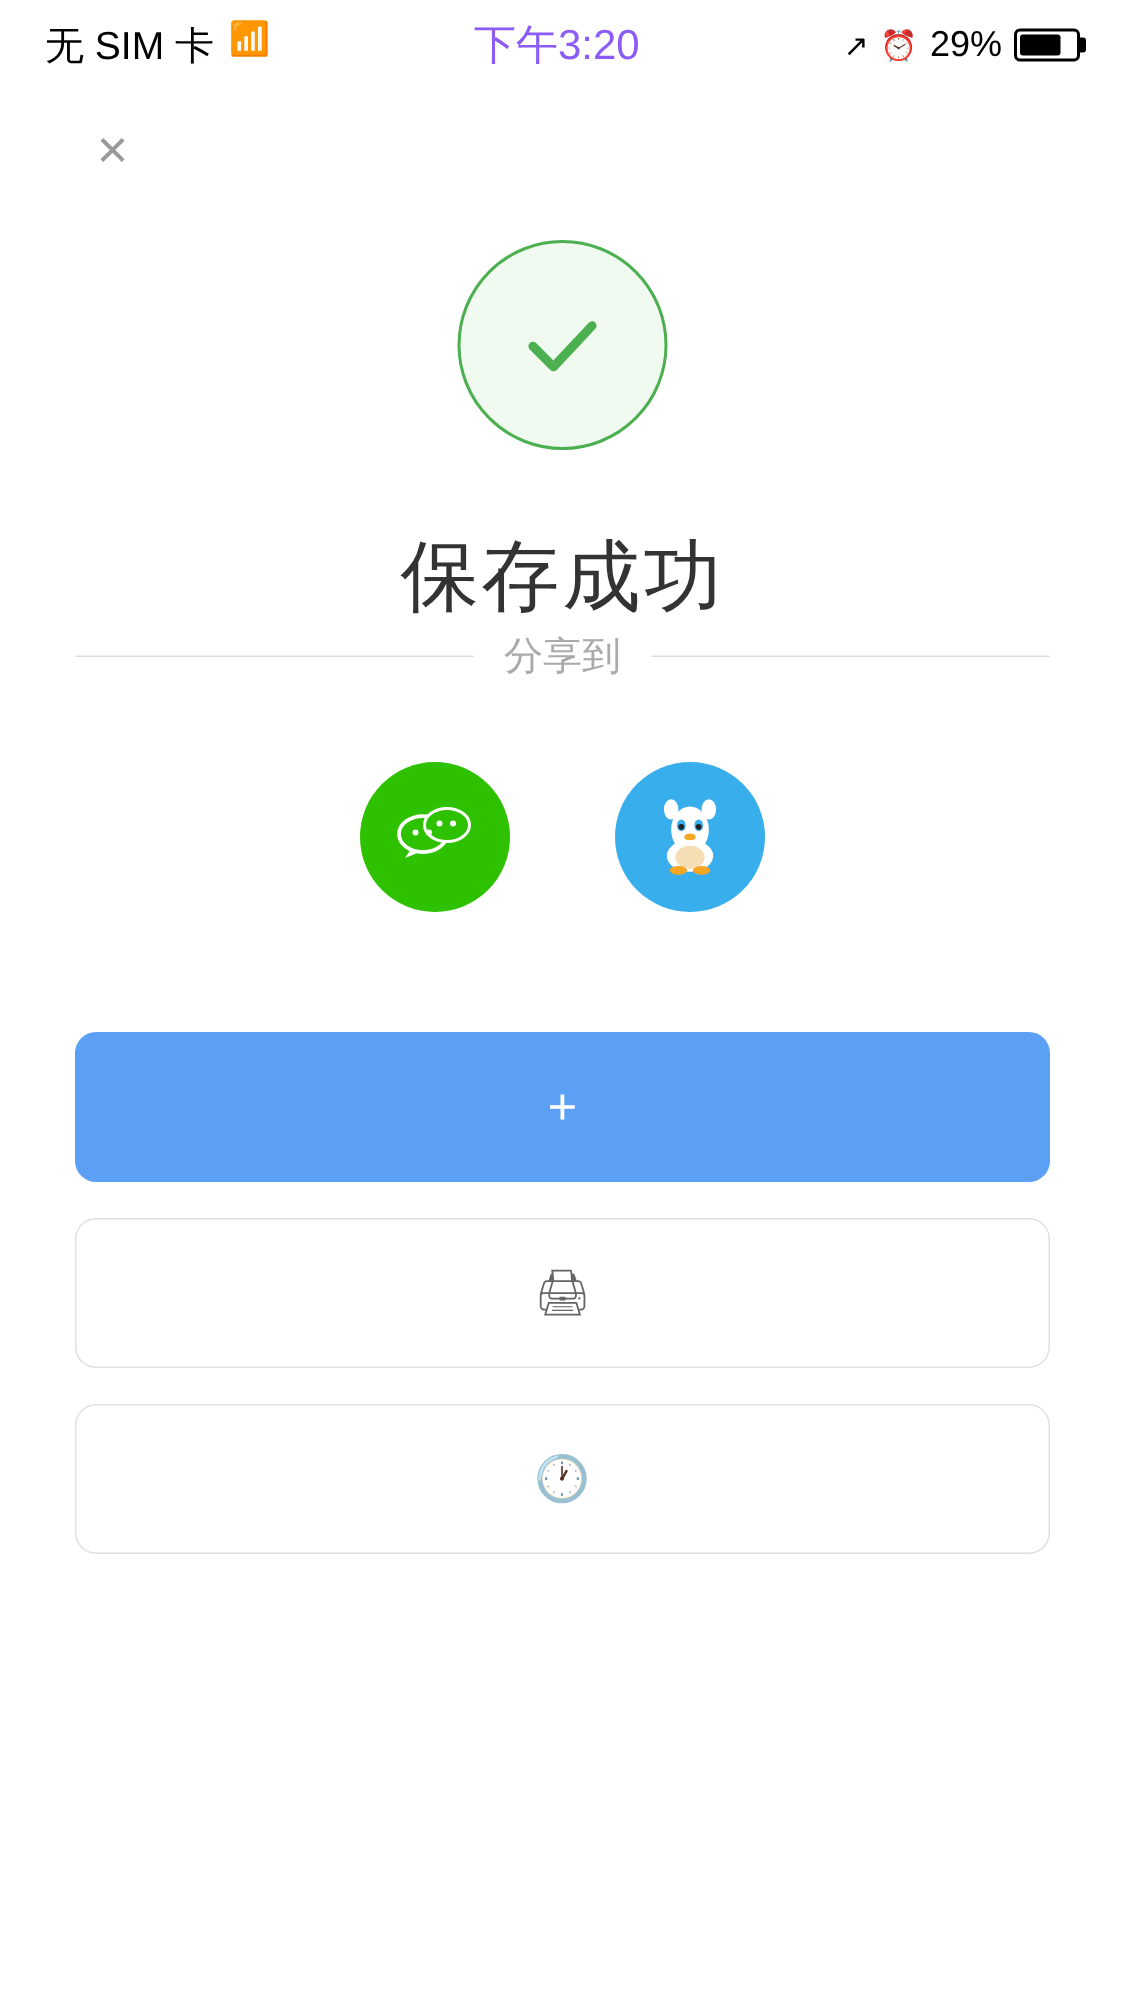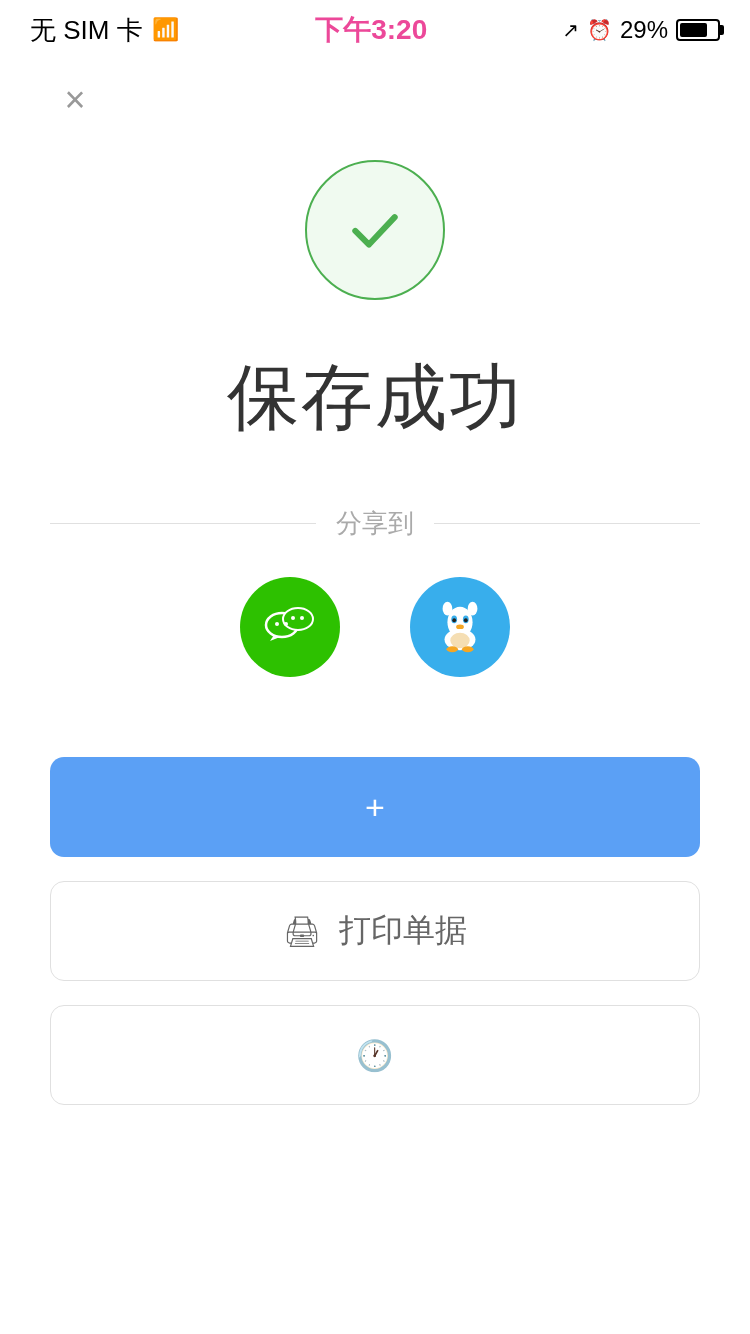--- a/index.html
+++ b/index.html
@@ -17,29 +17,28 @@
       width: 100%;
       height: 60px;
       display: flex;
       align-items: center;
       justify-content: space-between;
       padding: 0 30px;
       background: #fff;
     }
     .status-left {
       display: flex;
-      align-items: center;
       gap: 10px;
       font-size: 26px;
       color: #000;
     }
     .status-center {
       font-size: 28px;
-      font-weight: 700;
-      color: #ec4899;
+      font-weight: 400;
+      color: #8b5cf6;
     }
     .status-right {
       display: flex;
       align-items: center;
       gap: 8px;
       font-size: 24px;
       color: #000;
     }
     .wifi-icon {
       font-size: 22px;
@@ -107,37 +106,36 @@
       border: 2.5px solid #4CAF50;
       background: #f0faf0;
       display: flex;
       align-items: center;
       justify-content: center;
       margin-bottom: 50px;
     }
 
     
     .success-title {
-      font-size: 72px;
+      font-size: 52px;
       font-weight: 500;
       color: #333;
-      margin-bottom: 60px;
       letter-spacing: 2px;
     }
 
     
     .share-section {
       width: 100%;
       padding: 0 50px;
     }
     .share-divider {
       display: flex;
       align-items: center;
       gap: 20px;
-      margin-bottom: 36px;
+      margin-bottom: 53px;
     }
     .divider-line {
       flex: 1;
       height: 1px;
       background: #e0e0e0;
     }
     .share-label {
       font-size: 26px;
       color: #aaa;
       white-space: nowrap;
@@ -295,21 +293,20 @@
   </div>
 
   <div class="action-buttons">
 
     <button class="action-btn primary">
       <span class="btn-icon">+</span>
     </button>
 
     <button class="action-btn secondary">
       <span class="btn-icon">🖨</span>
-      <span>打印单据</span>
     </button>
 
     <button class="action-btn secondary">
       <span class="btn-icon">🕐</span>
     </button>
   </div>
 
 </div>
 
 </body></html>

